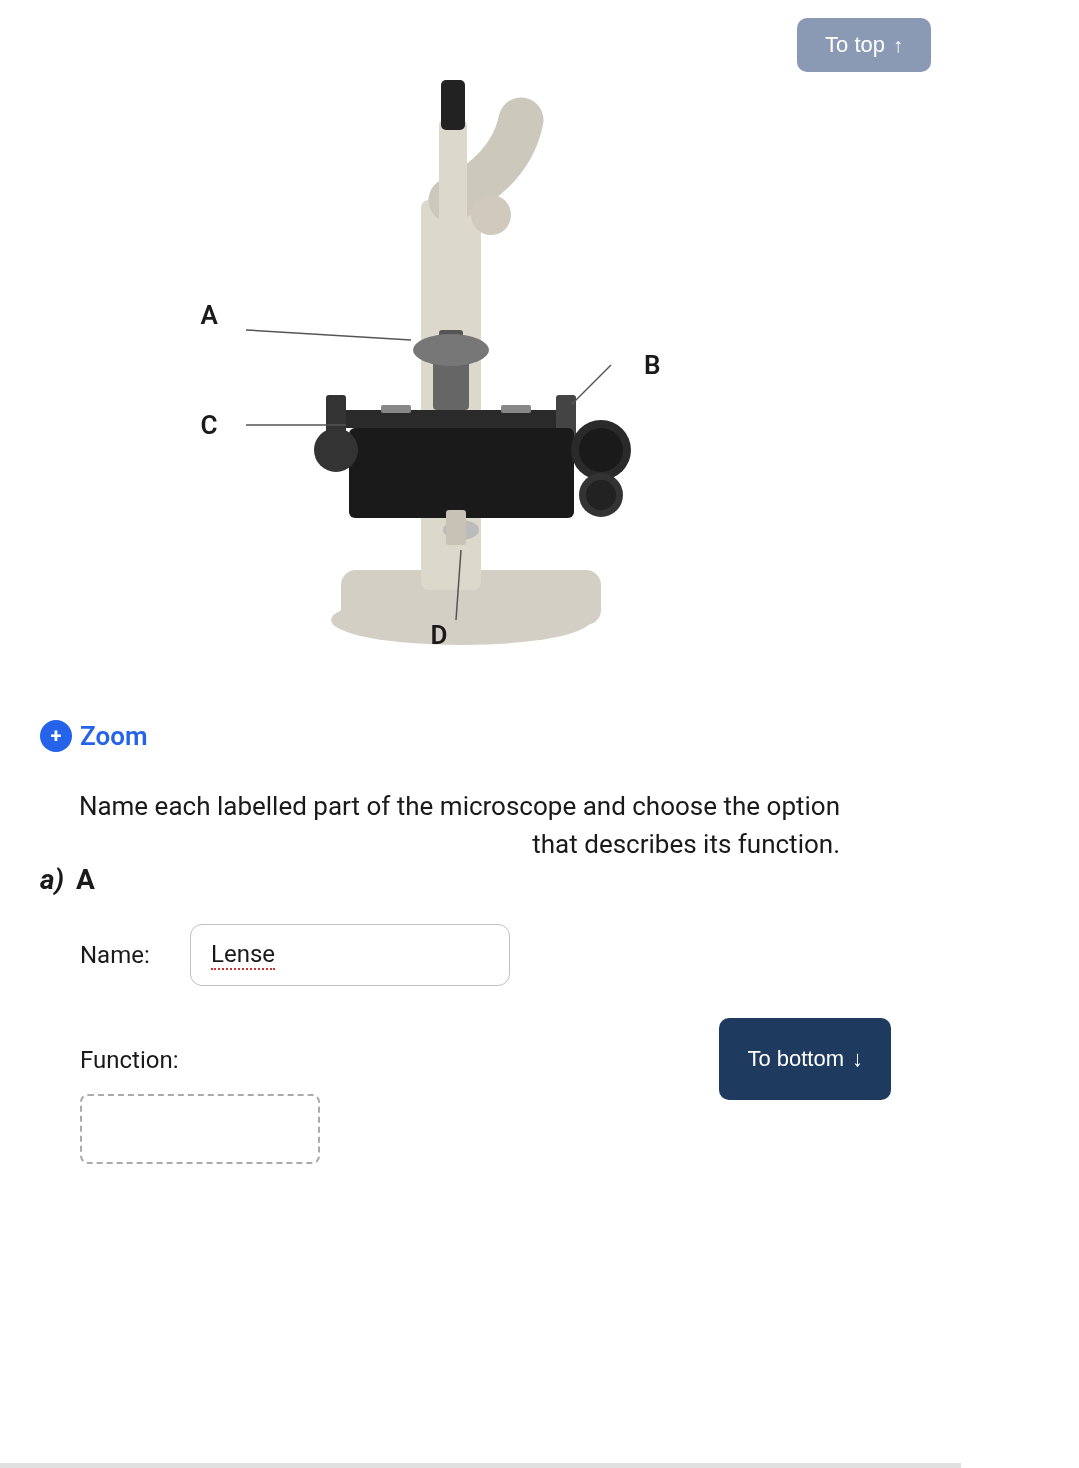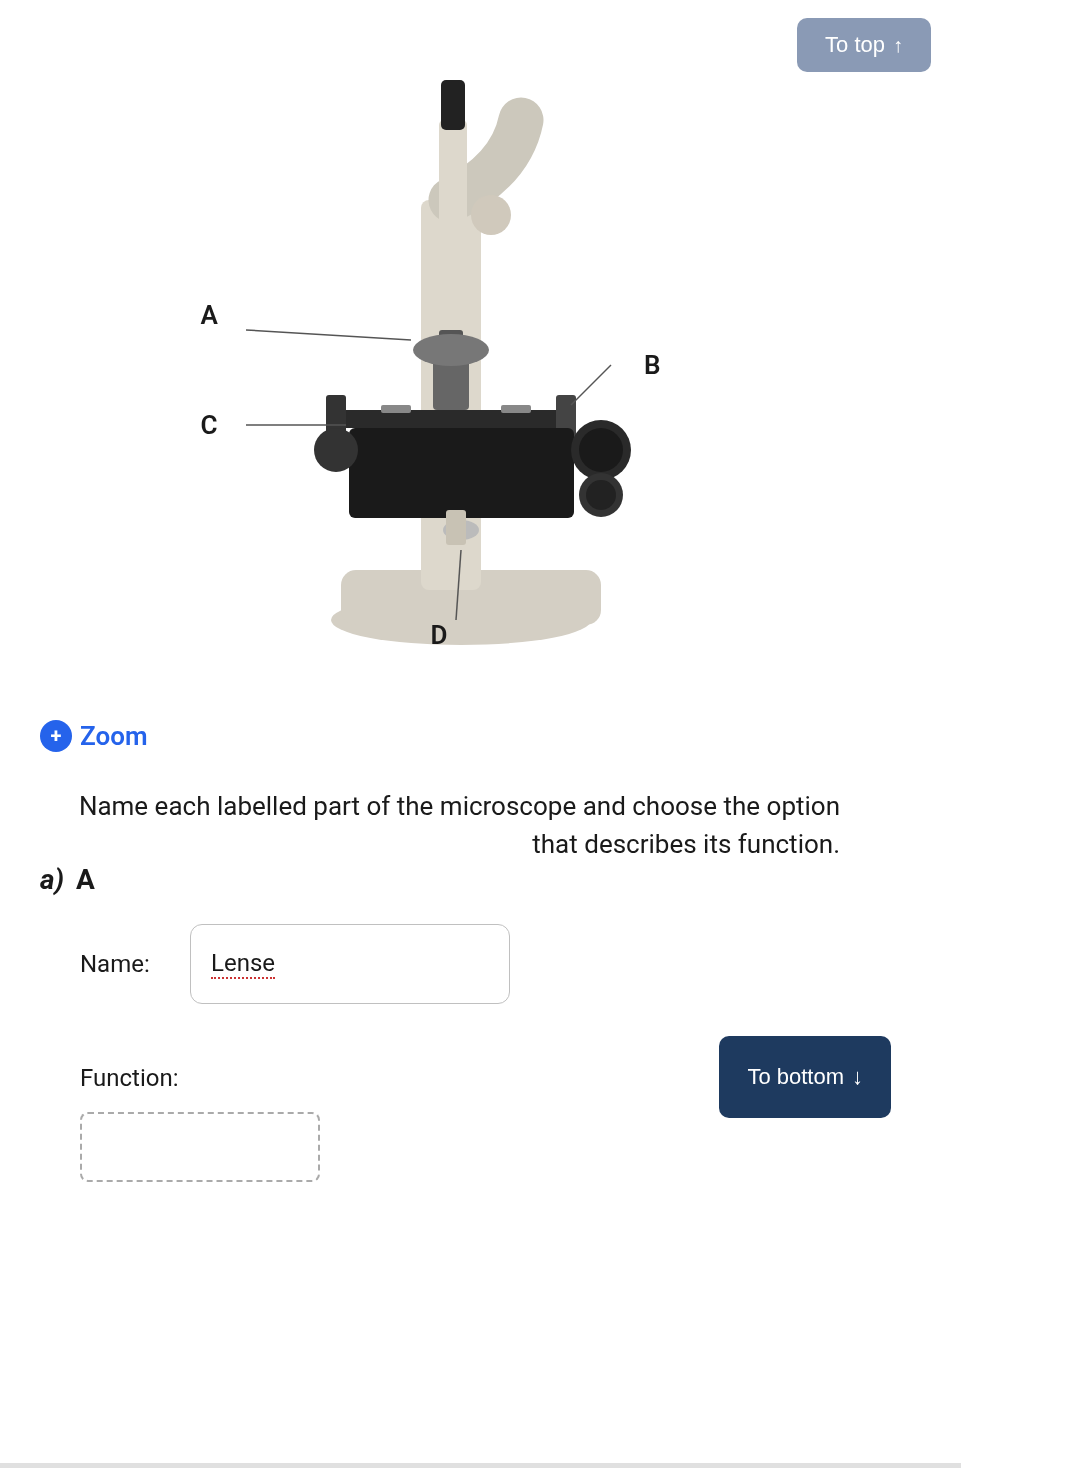--- a/index.html
+++ b/index.html
@@ -308,21 +308,21 @@
   <p class="question-text">Name each labelled part of the microscope and choose the option that describes its function.</p>
 
   <div class="sections-area">
     <div class="part-label">
       <span style="font-style:italic;font-weight:700;">a)</span>
       <span>A</span>
     </div>
 
     <div class="name-row">
       <span class="name-label">Name:</span>
-      <div style="border: 1.5px solid #c0c0c0; border-radius: 12px; padding: 24px 20px; font-size: 24px; width: 320px; background: white; display: flex; align-items: center;">
+      <div style="border: 1.5px solid #c0c0c0; border-radius: 12px; padding: 15px 20px; font-size: 24px; width: 320px; background: white; display: flex; align-items: center;">
         <span style="border-bottom: 2px dotted #cc3333;">Lense</span>
       </div>
     </div>
 
     <div class="to-bottom-wrapper">
       <button class="to-bottom-btn">
         <span>To bottom</span>
         <span>↓</span>
       </button>
     </div>

